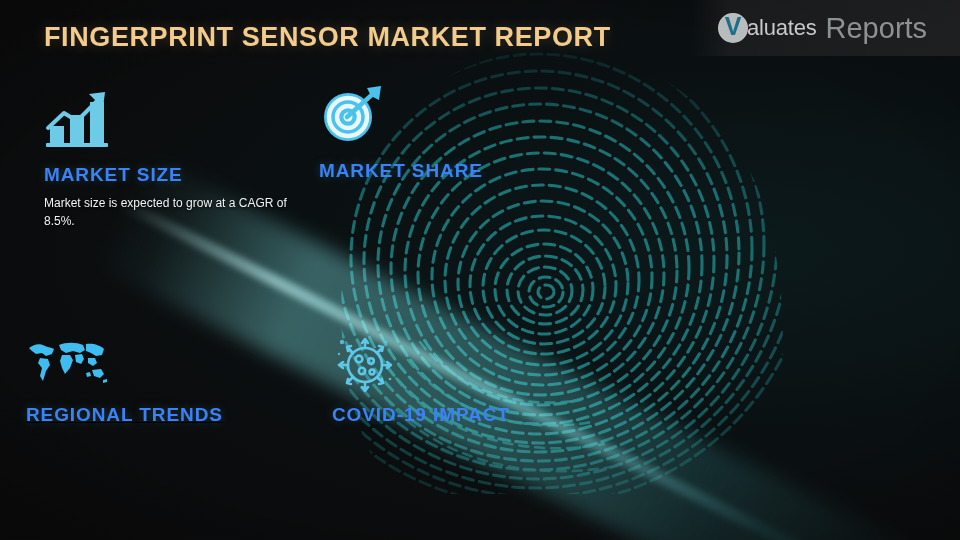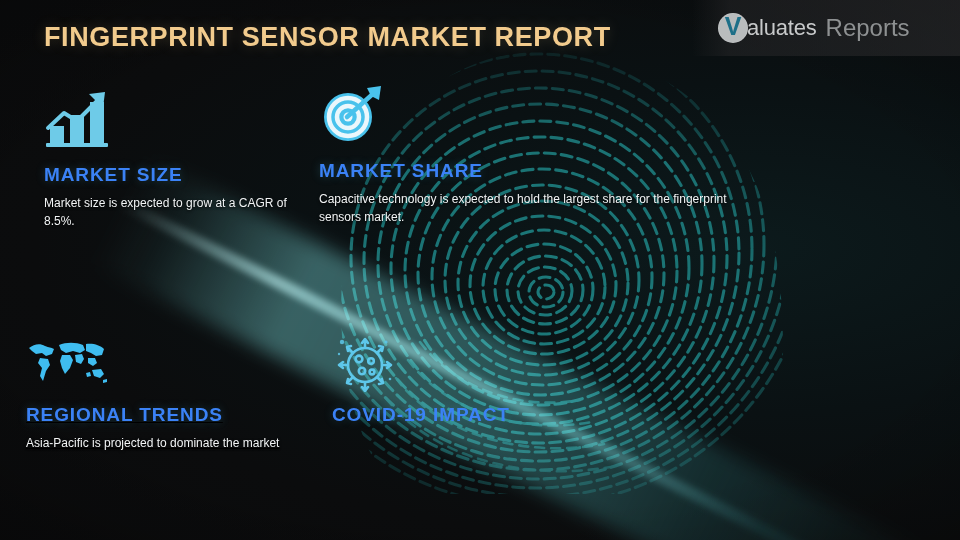--- a/index.html
+++ b/index.html
@@ -93,21 +93,21 @@
     margin-left:26px;flex:0 0 auto;
     box-shadow:0 0 0 1px rgba(255,255,255,.10) inset;
   }
   .logo-badge span{
     font-size:25px;font-weight:bold;line-height:1;
     color:#1d6f88;margin-top:-3px;
   }
   .logo-word{
     font-size:22px;color:#c7c9ca;margin-left:-1px;letter-spacing:-.2px;
   }
-  .logo-sub{font-size:24px;color:#8e9192;margin-left:9px;}
+  .logo-sub{font-size:29px;color:#8e9192;margin-left:9px;}
 
   
   .block{position:absolute;}
   .icon{display:block;}
   .heading{
     font-size:19px;font-weight:bold;letter-spacing:.9px;
     color:#3b82f6;
     text-shadow:0 0 10px rgba(77,192,228,.25);
     white-space:nowrap;
   }
@@ -222,42 +222,40 @@
         <circle cx="29" cy="33" r="24" fill="#49c2ec"></circle>
         <circle cx="29" cy="33" r="19" fill="#0d1013" opacity=".0"></circle>
         <circle cx="29" cy="33" r="19" fill="none" stroke="#eaf7fc" stroke-width="4.5"></circle>
         <circle cx="29" cy="33" r="11" fill="none" stroke="#eaf7fc" stroke-width="4.5"></circle>
         <circle cx="29" cy="33" r="4.5" fill="#eaf7fc"></circle>
         <path d="M28 33 L56 8" stroke="#49c2ec" stroke-width="4.5" stroke-linecap="round" fill="none"></path>
         <path d="M48 4 L62 2 L60 16 L52 12 Z" fill="#49c2ec"></path>
       </svg>
     </div>
     <div class="heading">MARKET SHARE</div>
-    <div class="body">Capacitive technology is expected to hold the largest share for the fingerprint sensors market.</div>
   </div>
 
   <div class="block" id="blk-regional">
     <div class="icon-slot" style="height:56px">
       <svg class="icon" width="82" height="46" viewBox="0 0 82 46" aria-hidden="true">
         <g fill="#3fbdf0">
           <path d="M3 10 C8 6 14 5 19 8 C23 10 25 9 28 11 L26 16 L20 18 L16 15 L10 16 L6 13 Z"></path>
           <path d="M14 20 L22 21 L24 27 L20 33 L17 43 L14 38 L16 30 L12 25 Z"></path>
           <path d="M33 7 C40 4 50 4 57 7 L59 12 L54 15 L47 13 L40 15 L35 12 Z"></path>
           <path d="M36 17 L44 17 L47 22 L44 30 L39 36 L36 30 L34 23 Z"></path>
           <path d="M49 17 L56 16 L58 21 L55 26 L50 24 Z"></path>
           <path d="M60 6 C67 5 74 7 78 11 L76 17 L70 18 L65 15 L60 13 Z"></path>
           <path d="M62 20 L69 20 L71 25 L67 28 L62 25 Z"></path>
           <path d="M66 32 L75 31 L78 36 L74 40 L68 38 Z"></path>
           <path d="M60 35 L64 34 L65 38 L61 39 Z"></path>
           <path d="M77 42 L81 41 L81 44 L77 45 Z"></path>
         </g>
       </svg>
     </div>
     <div class="heading">REGIONAL TRENDS</div>
-    <div class="body">Asia-Pacific is projected to dominate the market</div>
   </div>
 
   <div class="block" id="blk-covid">
     <div class="icon-slot" style="height:60px">
       <svg class="icon" width="66" height="58" viewBox="0 0 66 58" aria-hidden="true">
         <g fill="none" stroke="#5ec7ea" stroke-width="2.6" stroke-linecap="round" stroke-linejoin="round">
           <circle cx="33" cy="31" r="17"></circle>
           <circle cx="27" cy="25" r="3.4"></circle>
           <circle cx="39" cy="27" r="2.8"></circle>
           <circle cx="30" cy="37" r="3.2"></circle>

